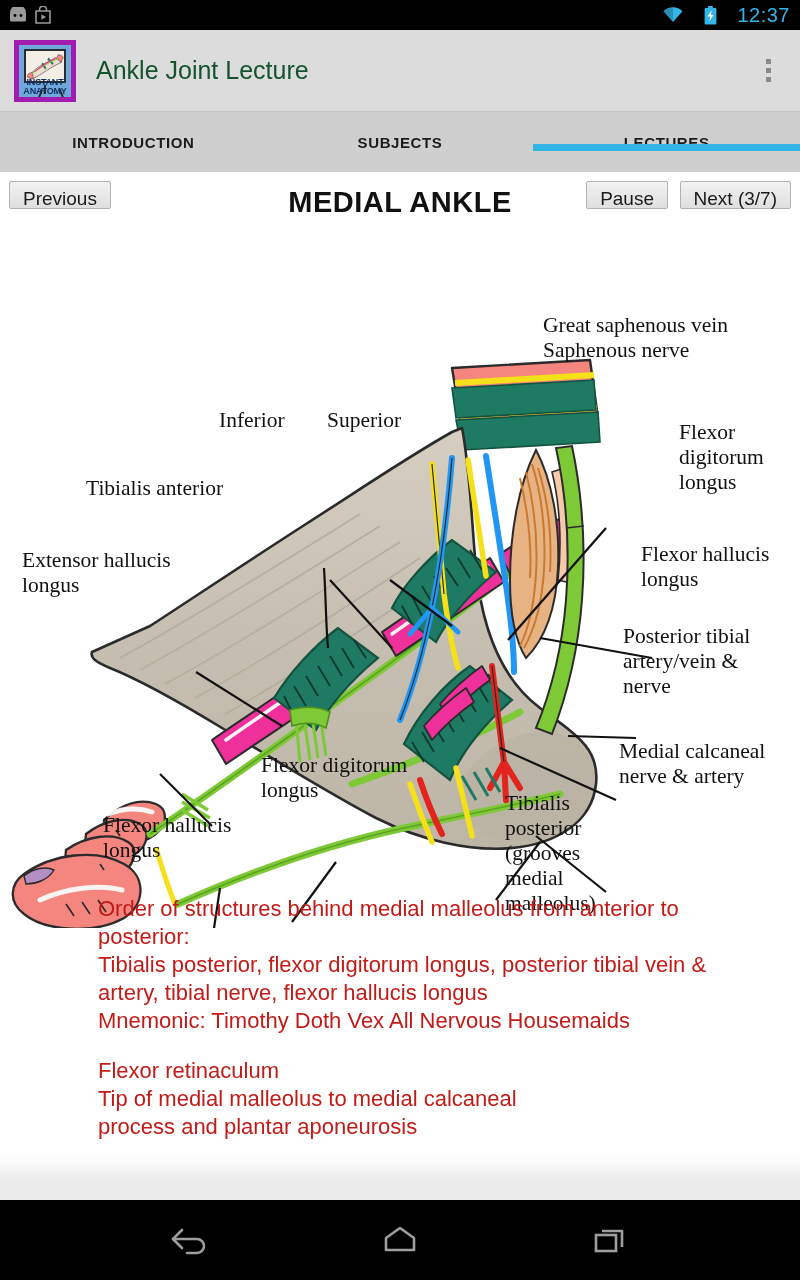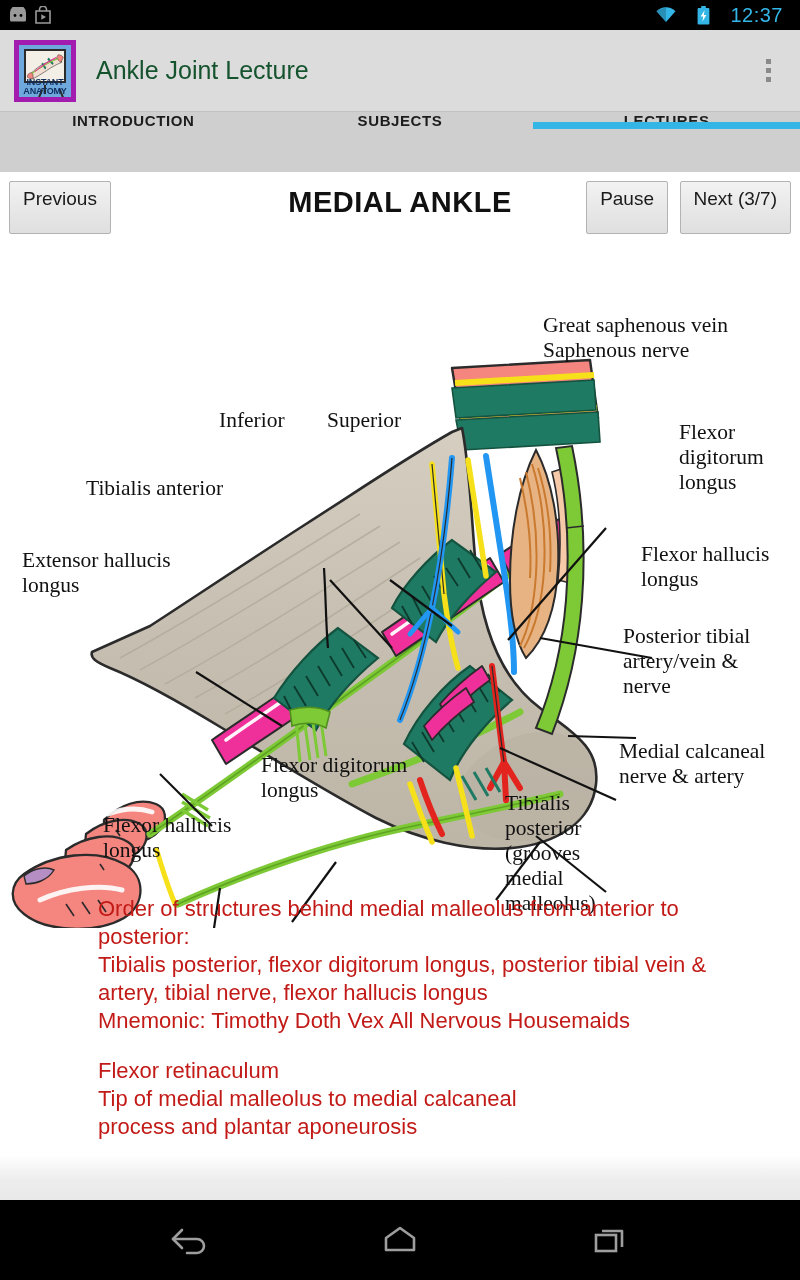--- a/index.html
+++ b/index.html
@@ -10,21 +10,21 @@
     overflow:hidden;
   }
   #screen { position:relative; width:800px; height:1280px; background:#fff; }
 
   
   .statusbar{
     position:absolute; left:0; top:0; width:800px; height:30px;
     background:#000000; display:flex; align-items:center;
   }
   .sb-left{ display:flex; align-items:center; gap:7px; padding-left:8px; }
-  .sb-right{ margin-left:auto; display:flex; align-items:center; gap:20px; padding-right:17px;text-align:center; }
+  .sb-right{ margin-left:auto; display:flex; align-items:center; gap:20px; padding-right:10px;text-align:center; }
   .sb-clock{ color:#33b5e5; font-size:20px; letter-spacing:.5px; font-family:"Liberation Sans",sans-serif; }
 
   
   .actionbar{
     position:absolute; left:0; top:30px; width:800px; height:82px;
     background:#dcdcdc;
     border-bottom:1px solid #c2c2c2;
     display:flex; align-items:center;
   }
   .app-icon{
@@ -58,21 +58,21 @@
   .overflow{
     margin-left:auto; margin-right:22px; width:6px;
     display:flex; flex-direction:column; gap:4px; align-items:center;
     padding:6px 10px;
   }
   .overflow i{ display:block; width:5px; height:5px; background:#8a8a8a; }
 
   
   .tabbar{
     position:absolute; left:0; top:112px; width:800px; height:60px;
-    background:#cfcfcf; display:flex; align-items:flex-start;
+    background:#cfcfcf; display:flex; align-items:center;
   }
   .tab{
     flex:1 1 0; display:flex; align-items:center; justify-content:center;
     position:relative; font-size:15px; font-weight:bold; color:#1c1c1c;
     letter-spacing:.6px;
   }
   .tab + .tab::before{
     content:""; position:absolute; left:0; top:10px; bottom:14px; width:1px;
     background:#b5b5b5;
   }
@@ -88,21 +88,21 @@
   }
 
   
   .lecture-bar{
     position:relative; height:56px; width:800px;
   }
   .btn{
     position:absolute; top:9px;
     background:linear-gradient(#f2f2f2,#dfdfdf);
     border:1px solid #b3b3b3; border-radius:2px;
-    font-size:19px; color:#1a1a1a; padding:7px 13px 25px;
+    font-size:19px; color:#1a1a1a; padding:7px 13px 0;
     line-height:19px; white-space:nowrap;
   }
   .btn-prev{ left:9px; }
   .btn-pause{ right:132px; }
   .btn-next{ right:9px; }
   .slide-title{
     position:absolute; left:0; right:0; top:14px; text-align:center;
     font-size:29px; font-weight:bold; color:#111; letter-spacing:.5px;
   }
 

